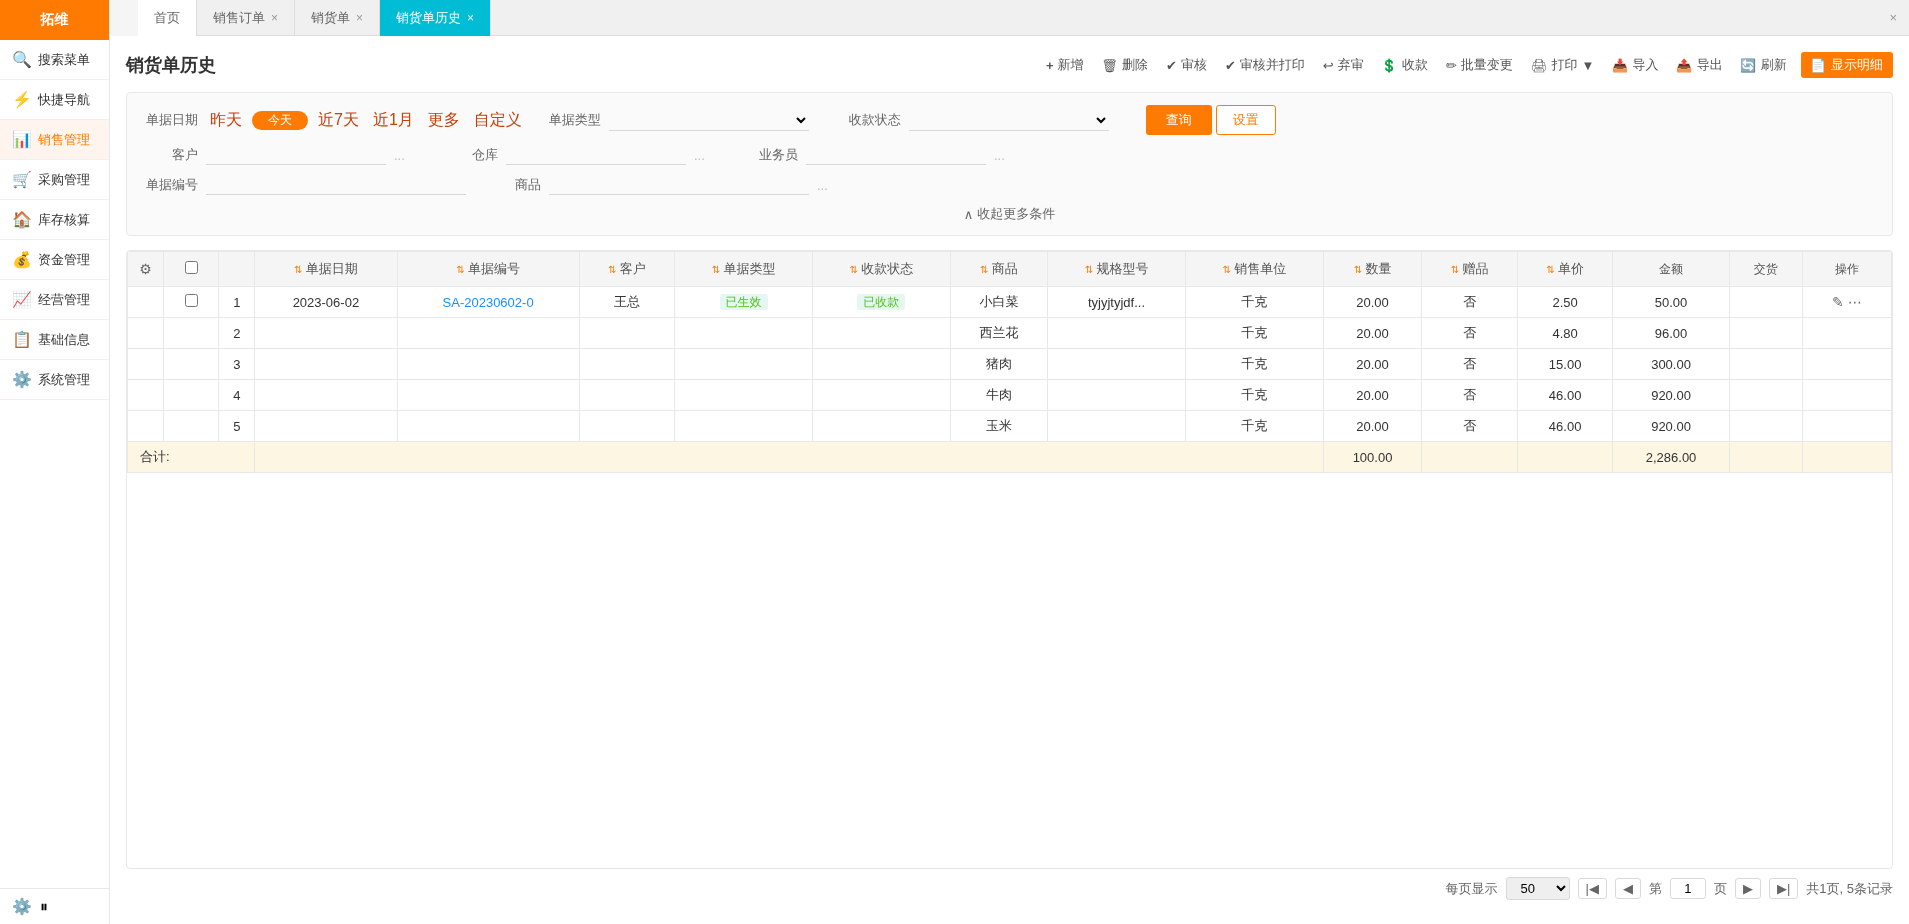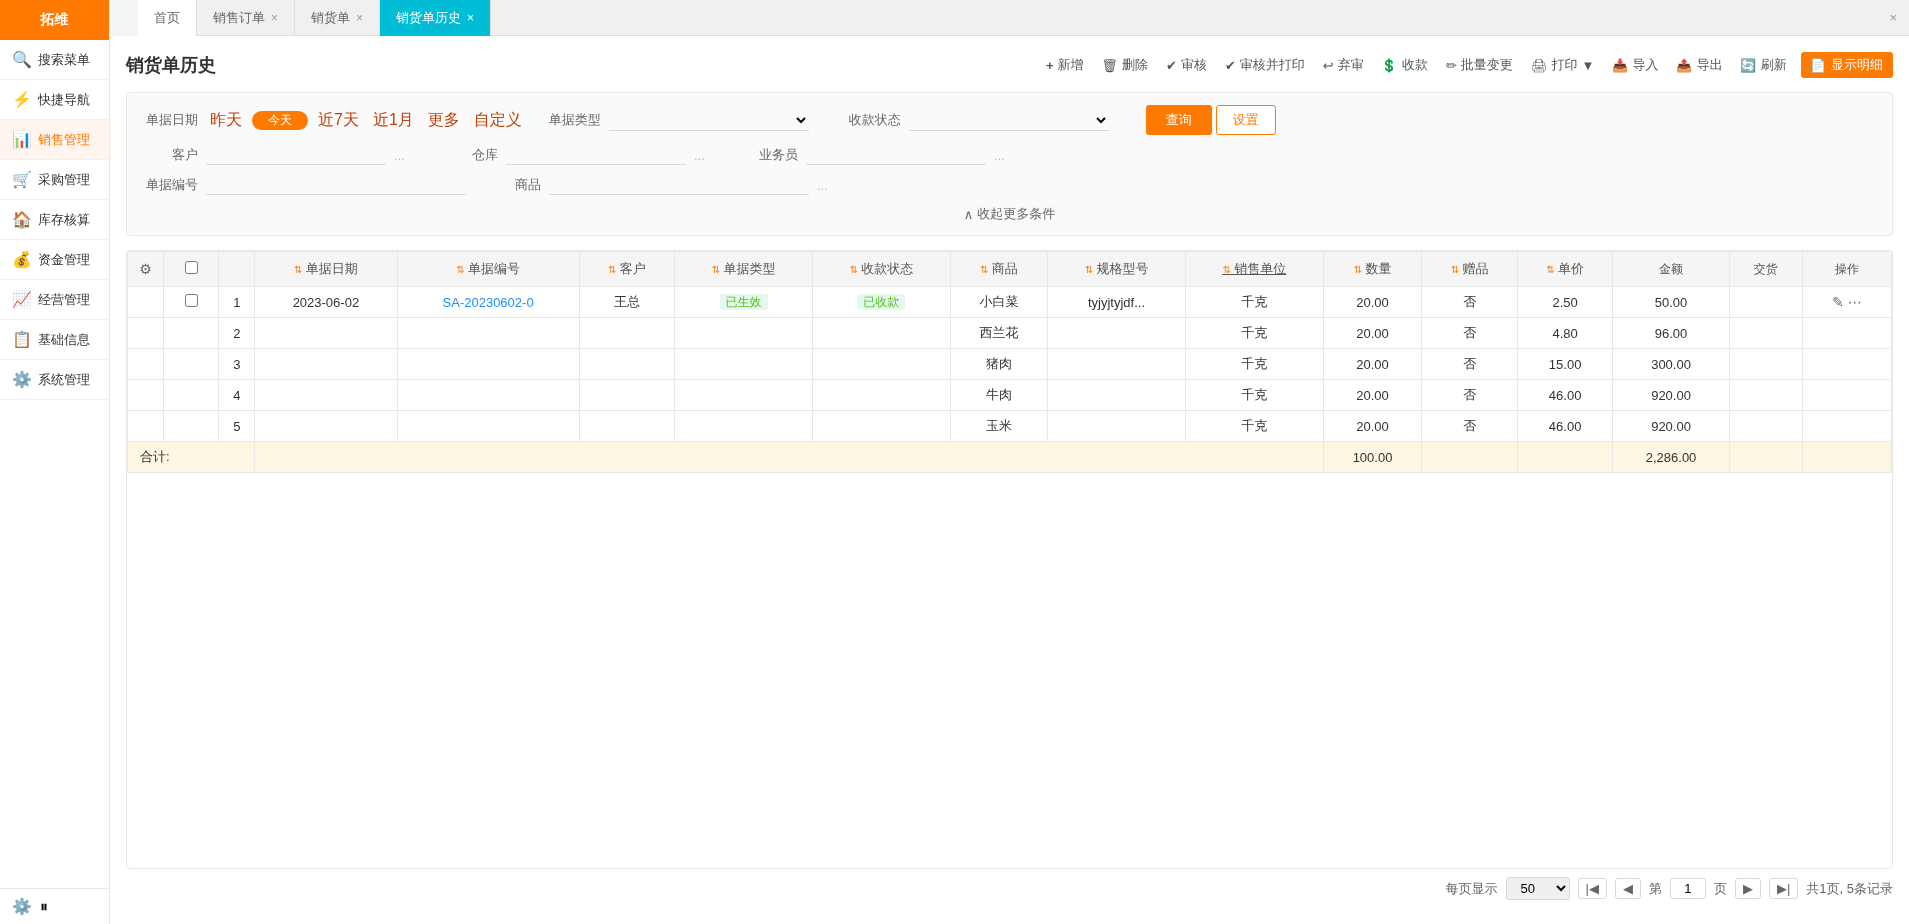--- a/index.html
+++ b/index.html
@@ -490,21 +490,21 @@
               <span>收款状态</span>
             </th>
             <th style="cursor:pointer;">
               <span class="sort-icon">⇅</span>
               <span>商品</span>
             </th>
             <th style="cursor:pointer;">
               <span class="sort-icon">⇅</span>
               <span>规格型号</span>
             </th>
-            <th style="cursor:pointer;text-decoration:underline;">
+            <th style="cursor:pointer;">
               <span class="sort-icon">⇅</span>
               <span>销售单位</span>
             </th>
             <th style="cursor:pointer;">
               <span class="sort-icon">⇅</span>
               <span>数量</span>
             </th>
             <th style="cursor:pointer;">
               <span class="sort-icon">⇅</span>
               <span>赠品</span>

